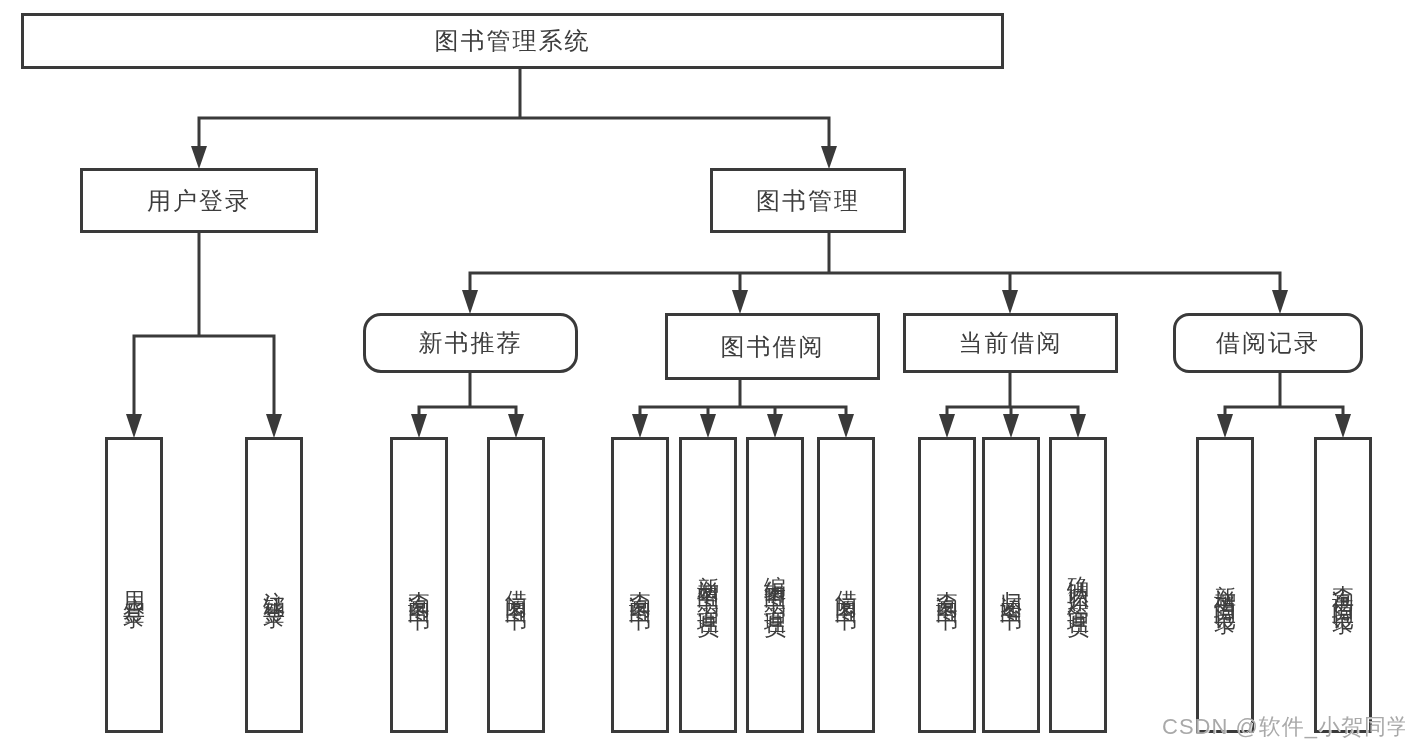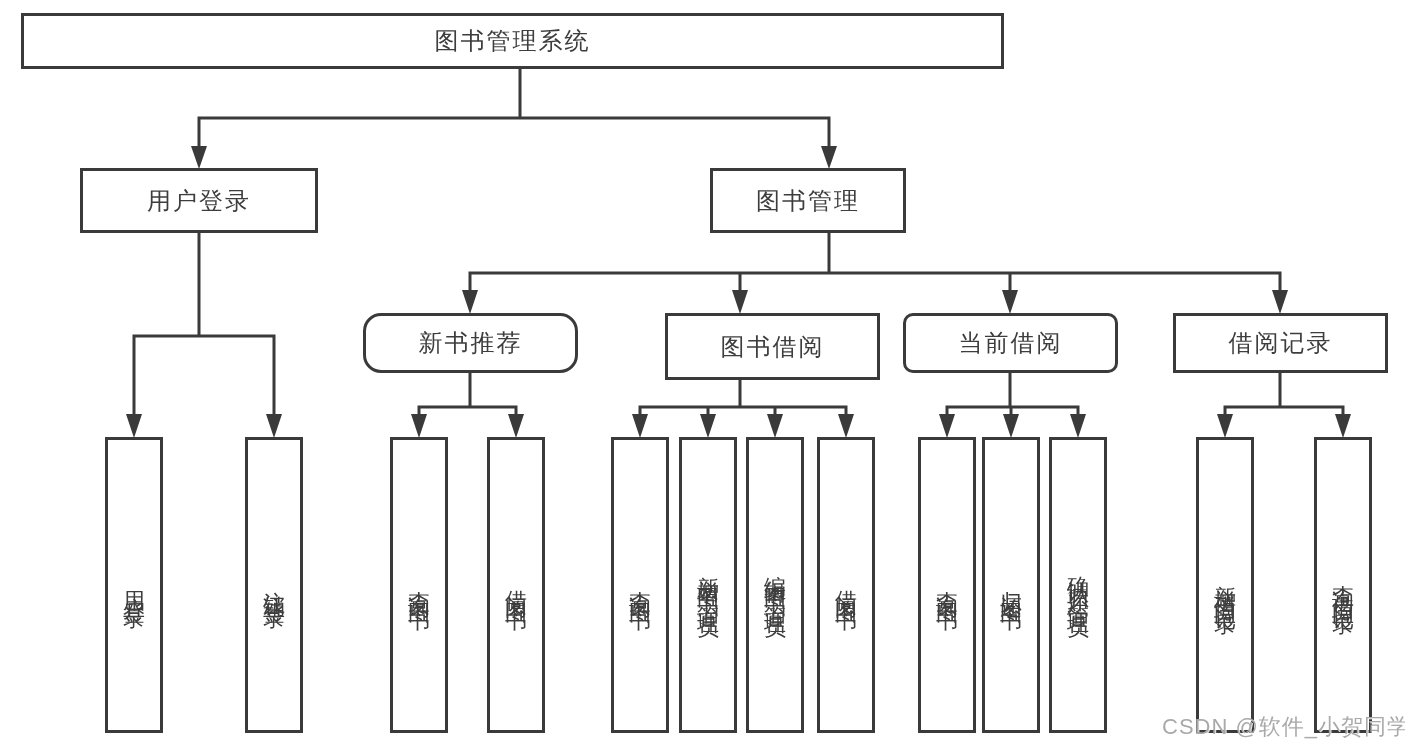--- a/index.html
+++ b/index.html
@@ -109,22 +109,22 @@
     <polygon points="1335,414 1351,414 1343,438"></polygon>
   </svg>
 
   <div class="node node--h" style="left:21px; top:13px; width:983px; height:56px;">图书管理系统</div>
 
   <div class="node node--h" style="left:80px; top:168px; width:238px; height:65px;">用户登录</div>
   <div class="node node--h" style="left:710px; top:168px; width:196px; height:65px;">图书管理</div>
 
   <div class="node node--h" style="left:363px; top:313px; width:215px; height:60px;border-radius:18px;">新书推荐</div>
   <div class="node node--h" style="left:633px; top:313px; width:215px; height:67px;margin-left:32px;">图书借阅</div>
-  <div class="node node--h" style="left:903px; top:313px; width:215px; height:60px;border-radius:10px;">当前借阅</div>
-  <div class="node node--h" style="left:1173px; top:313px; width:215px; height:60px;">借阅记录</div>
+  <div class="node node--h" style="left:903px; top:313px; width:215px; height:60px;">当前借阅</div>
+  <div class="node node--h" style="left:1173px; top:313px; width:190px; height:60px;border-radius:16px;">借阅记录</div>
 
   <div class="node node--leaf" style="left:105px;">用户登录</div>
   <div class="node node--leaf" style="left:245px;">注销登录</div>
 
   <div class="node node--leaf" style="left:390px;">查询图书</div>
   <div class="node node--leaf" style="left:487px;">借阅图书</div>
 
   <div class="node node--leaf" style="left:611px;">查询图书</div>
   <div class="node node--leaf" style="left:679px;">新增图书（管理员）</div>
   <div class="node node--leaf" style="left:746px;">编辑图书（管理员）</div>

